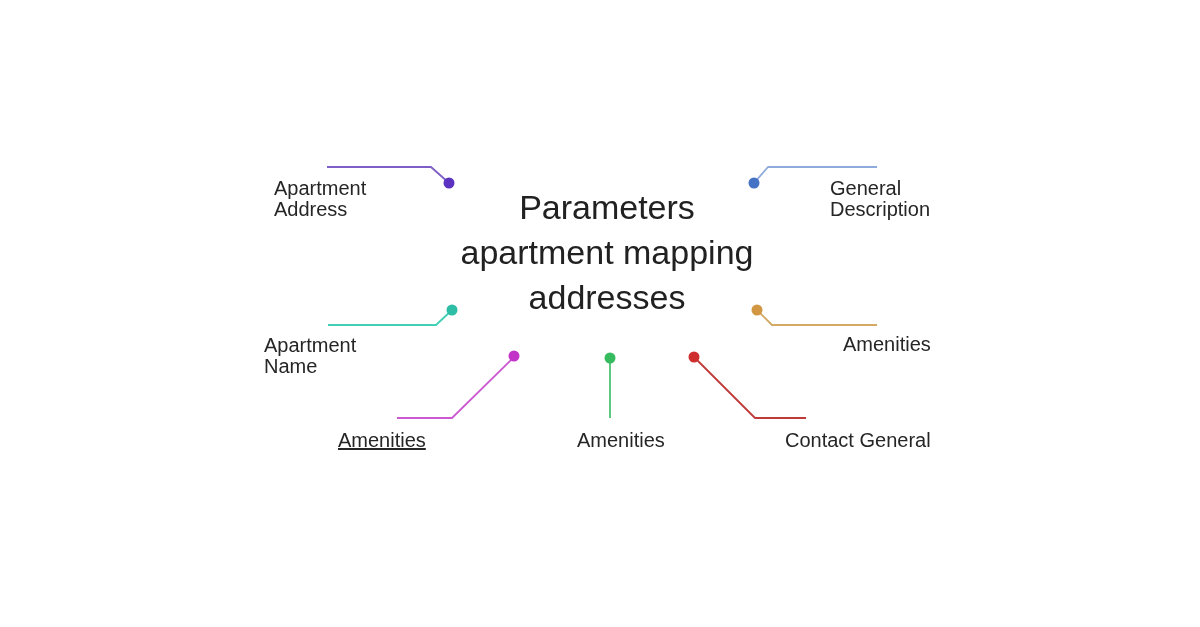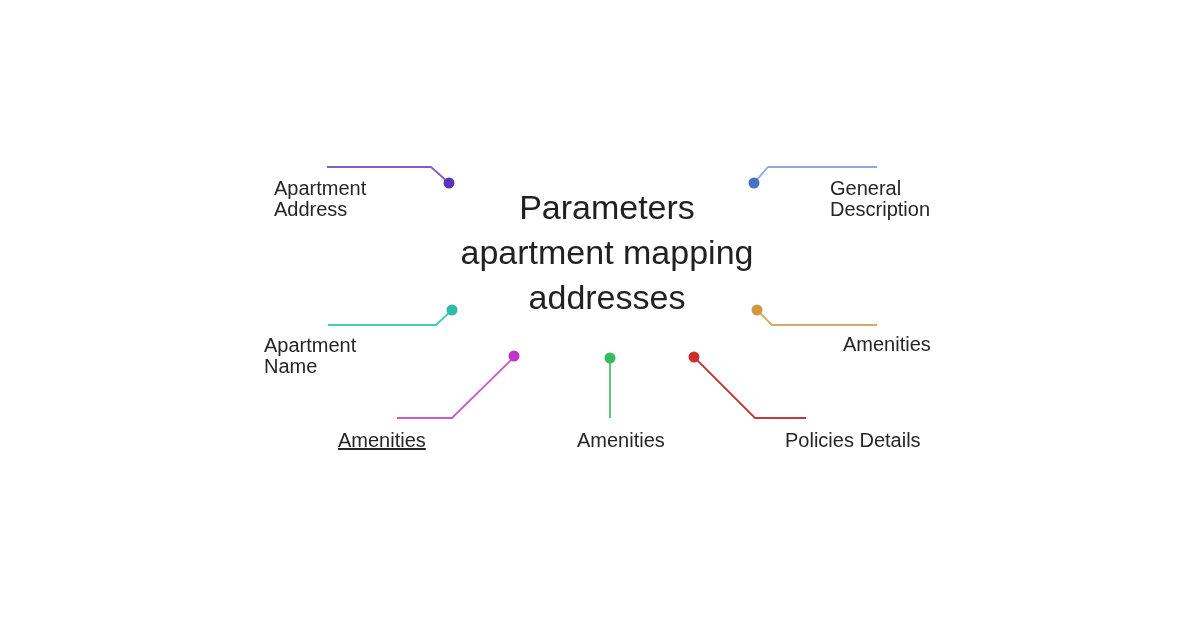--- a/index.html
+++ b/index.html
@@ -83,15 +83,15 @@
 
   <div class="lbl" id="lbl-apartment-address">Apartment
 Address</div>
   <div class="lbl" id="lbl-general-description">General
 Description</div>
   <div class="lbl" id="lbl-apartment-name">Apartment
 Name</div>
   <div class="lbl" id="lbl-geocodes">Amenities</div>
   <div class="lbl" id="lbl-amenities">Amenities</div>
   <div class="lbl" id="lbl-policies">Amenities</div>
-  <div class="lbl" id="lbl-contact-details">Policies Details</div>
+  <div class="lbl" id="lbl-contact-details">Contact General</div>
 
 </div>
 
 </body></html>

